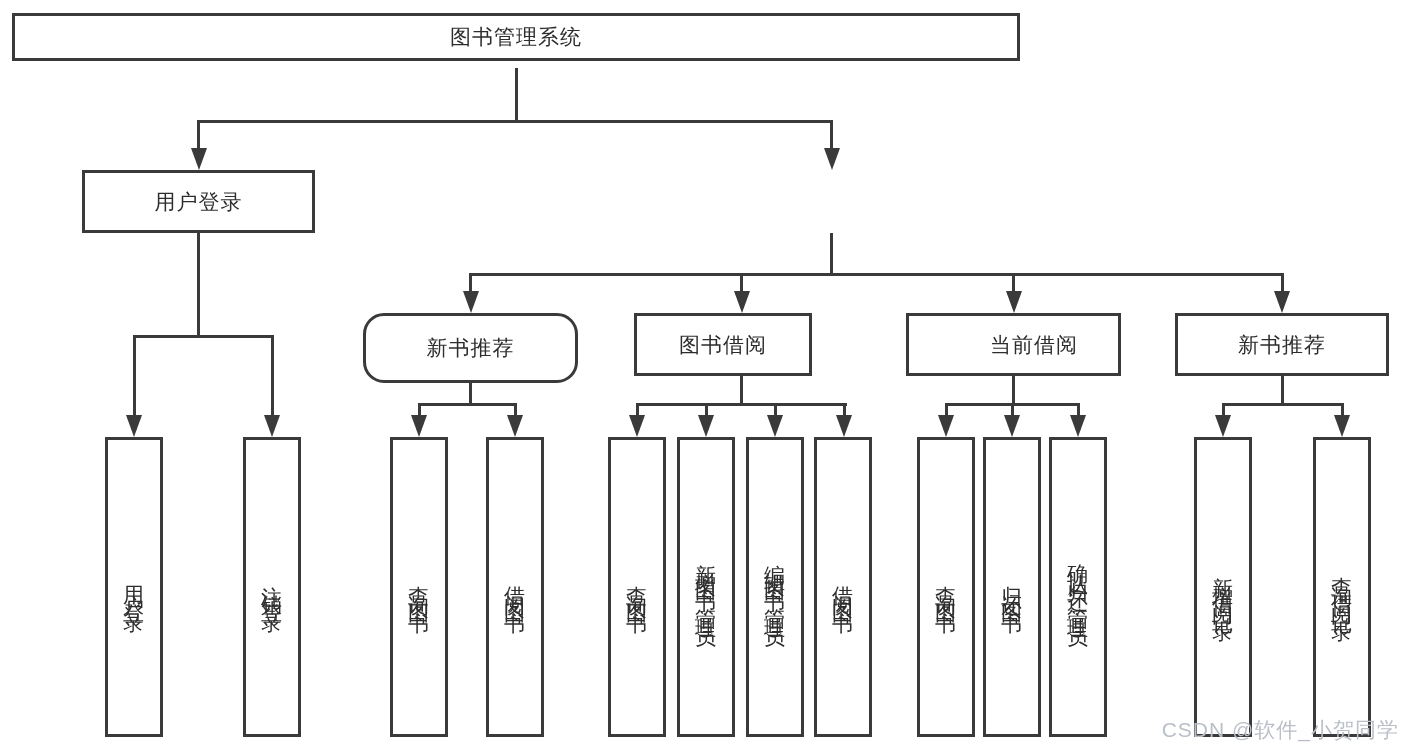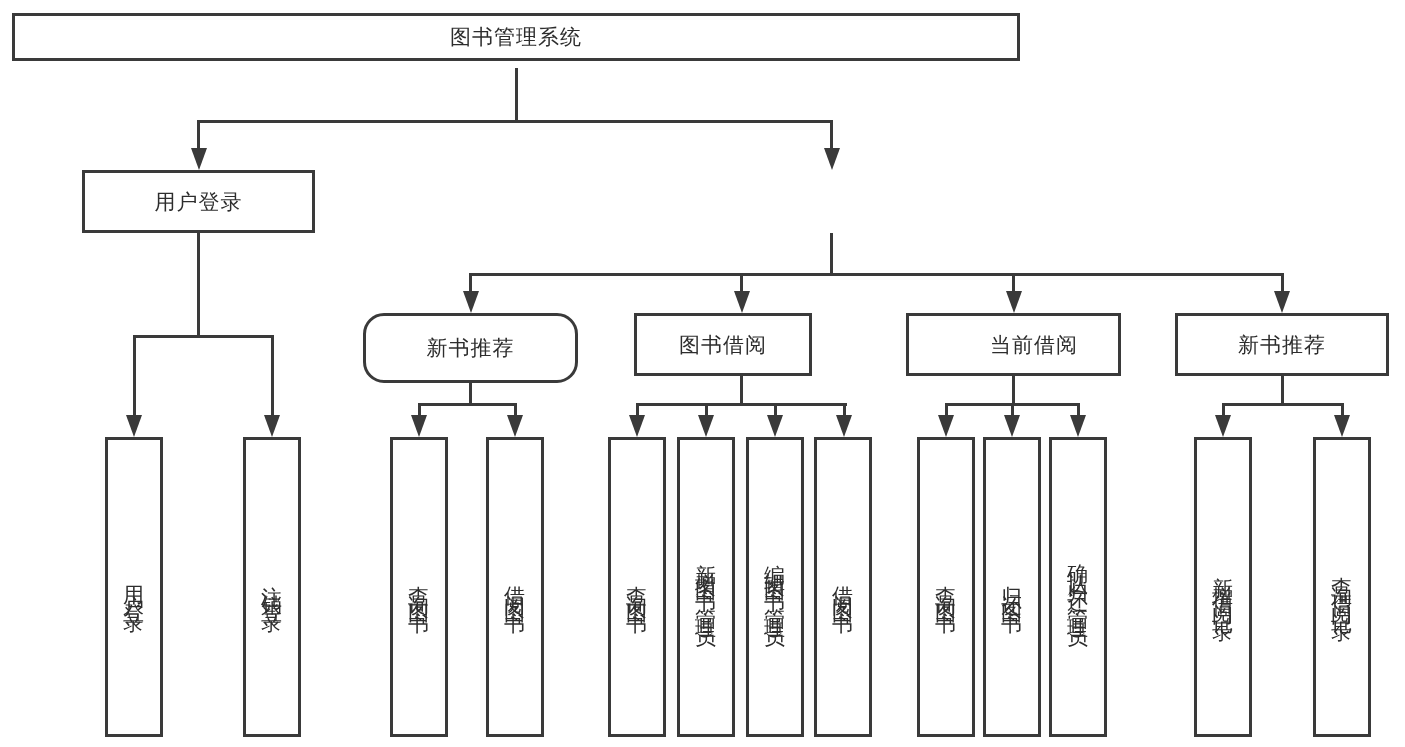--- a/index.html
+++ b/index.html
@@ -175,14 +175,15 @@
   <div class="vline" style="left:1076.5px;top:403px;height:16px;"></div>
   <div class="arrow-down" style="left:1070px;top:415px;"></div>
 
   <div class="vline" style="left:1280.5px;top:376px;height:30px;"></div>
   <div class="hline" style="left:1221.5px;top:403px;width:122px;"></div>
   <div class="vline" style="left:1221.5px;top:403px;height:16px;"></div>
   <div class="arrow-down" style="left:1215px;top:415px;"></div>
   <div class="vline" style="left:1340.5px;top:403px;height:16px;"></div>
   <div class="arrow-down" style="left:1334px;top:415px;"></div>
 
+  <div id="watermark">CSDN @软件_小贺同学</div>
 
 </div>
 
 </body></html>

